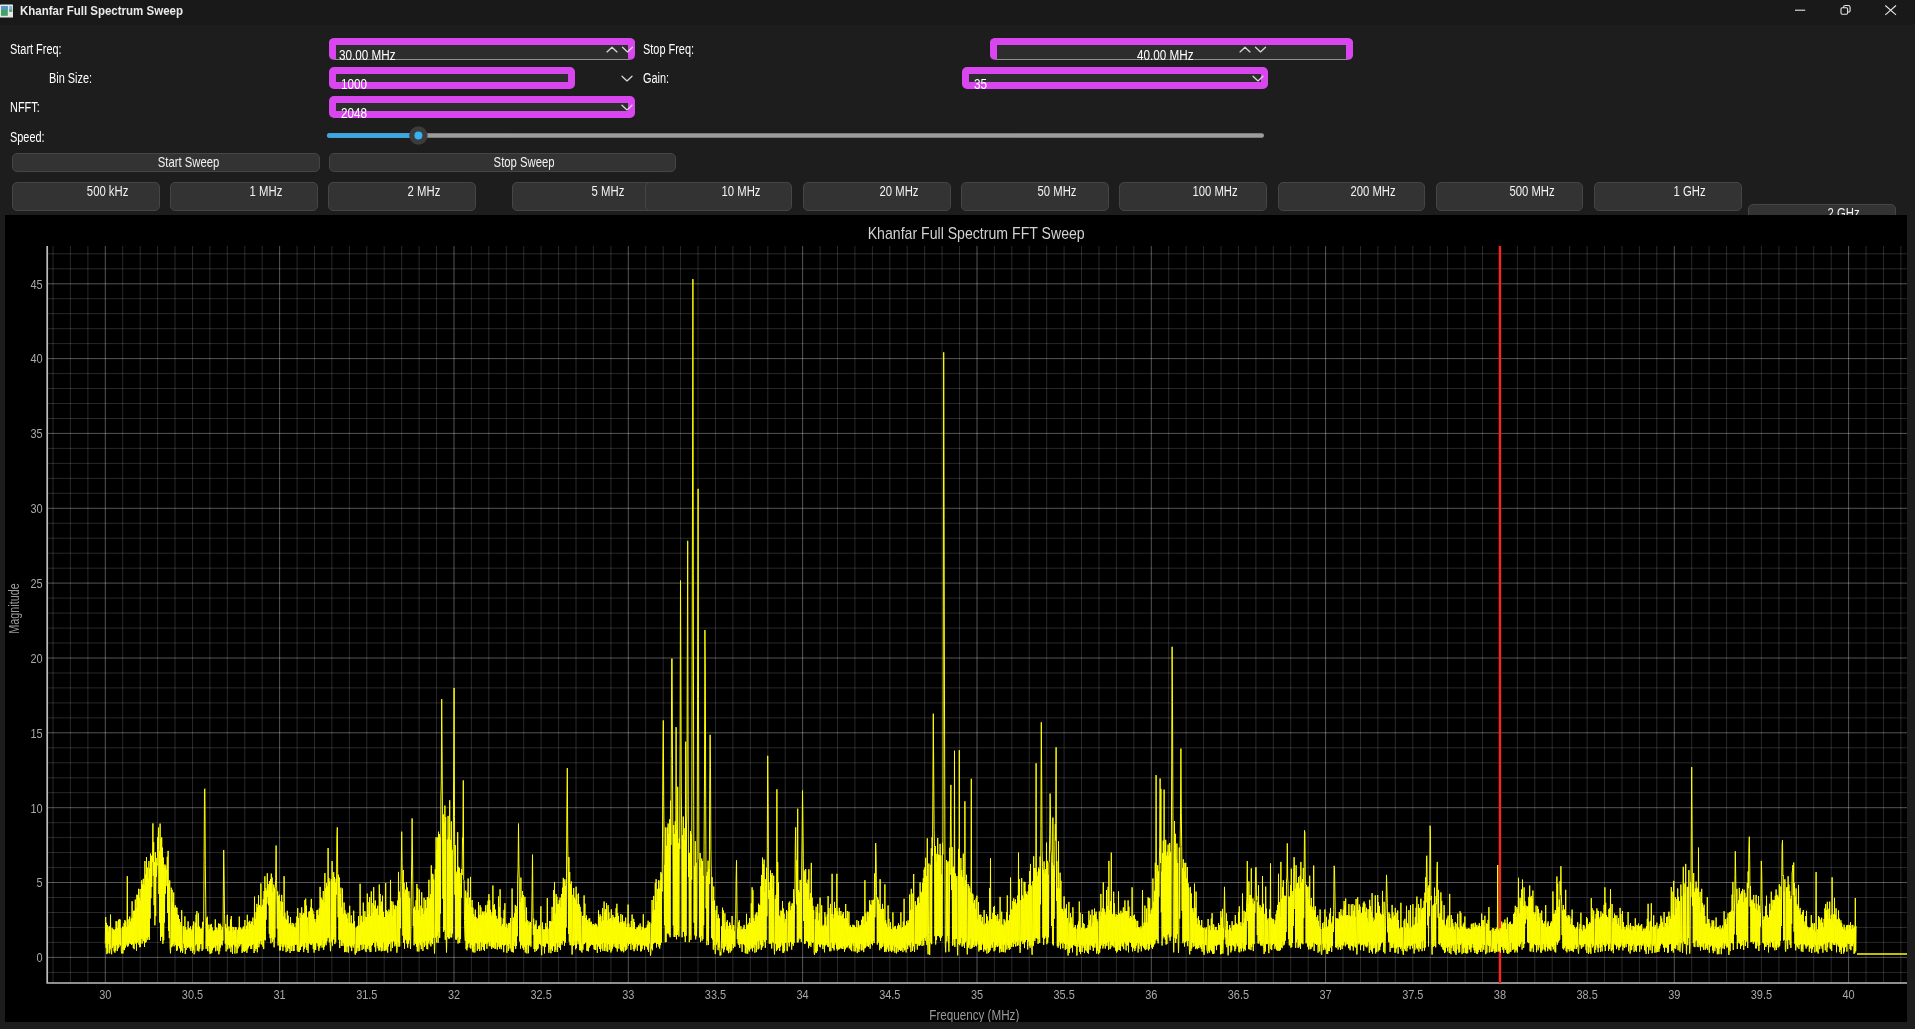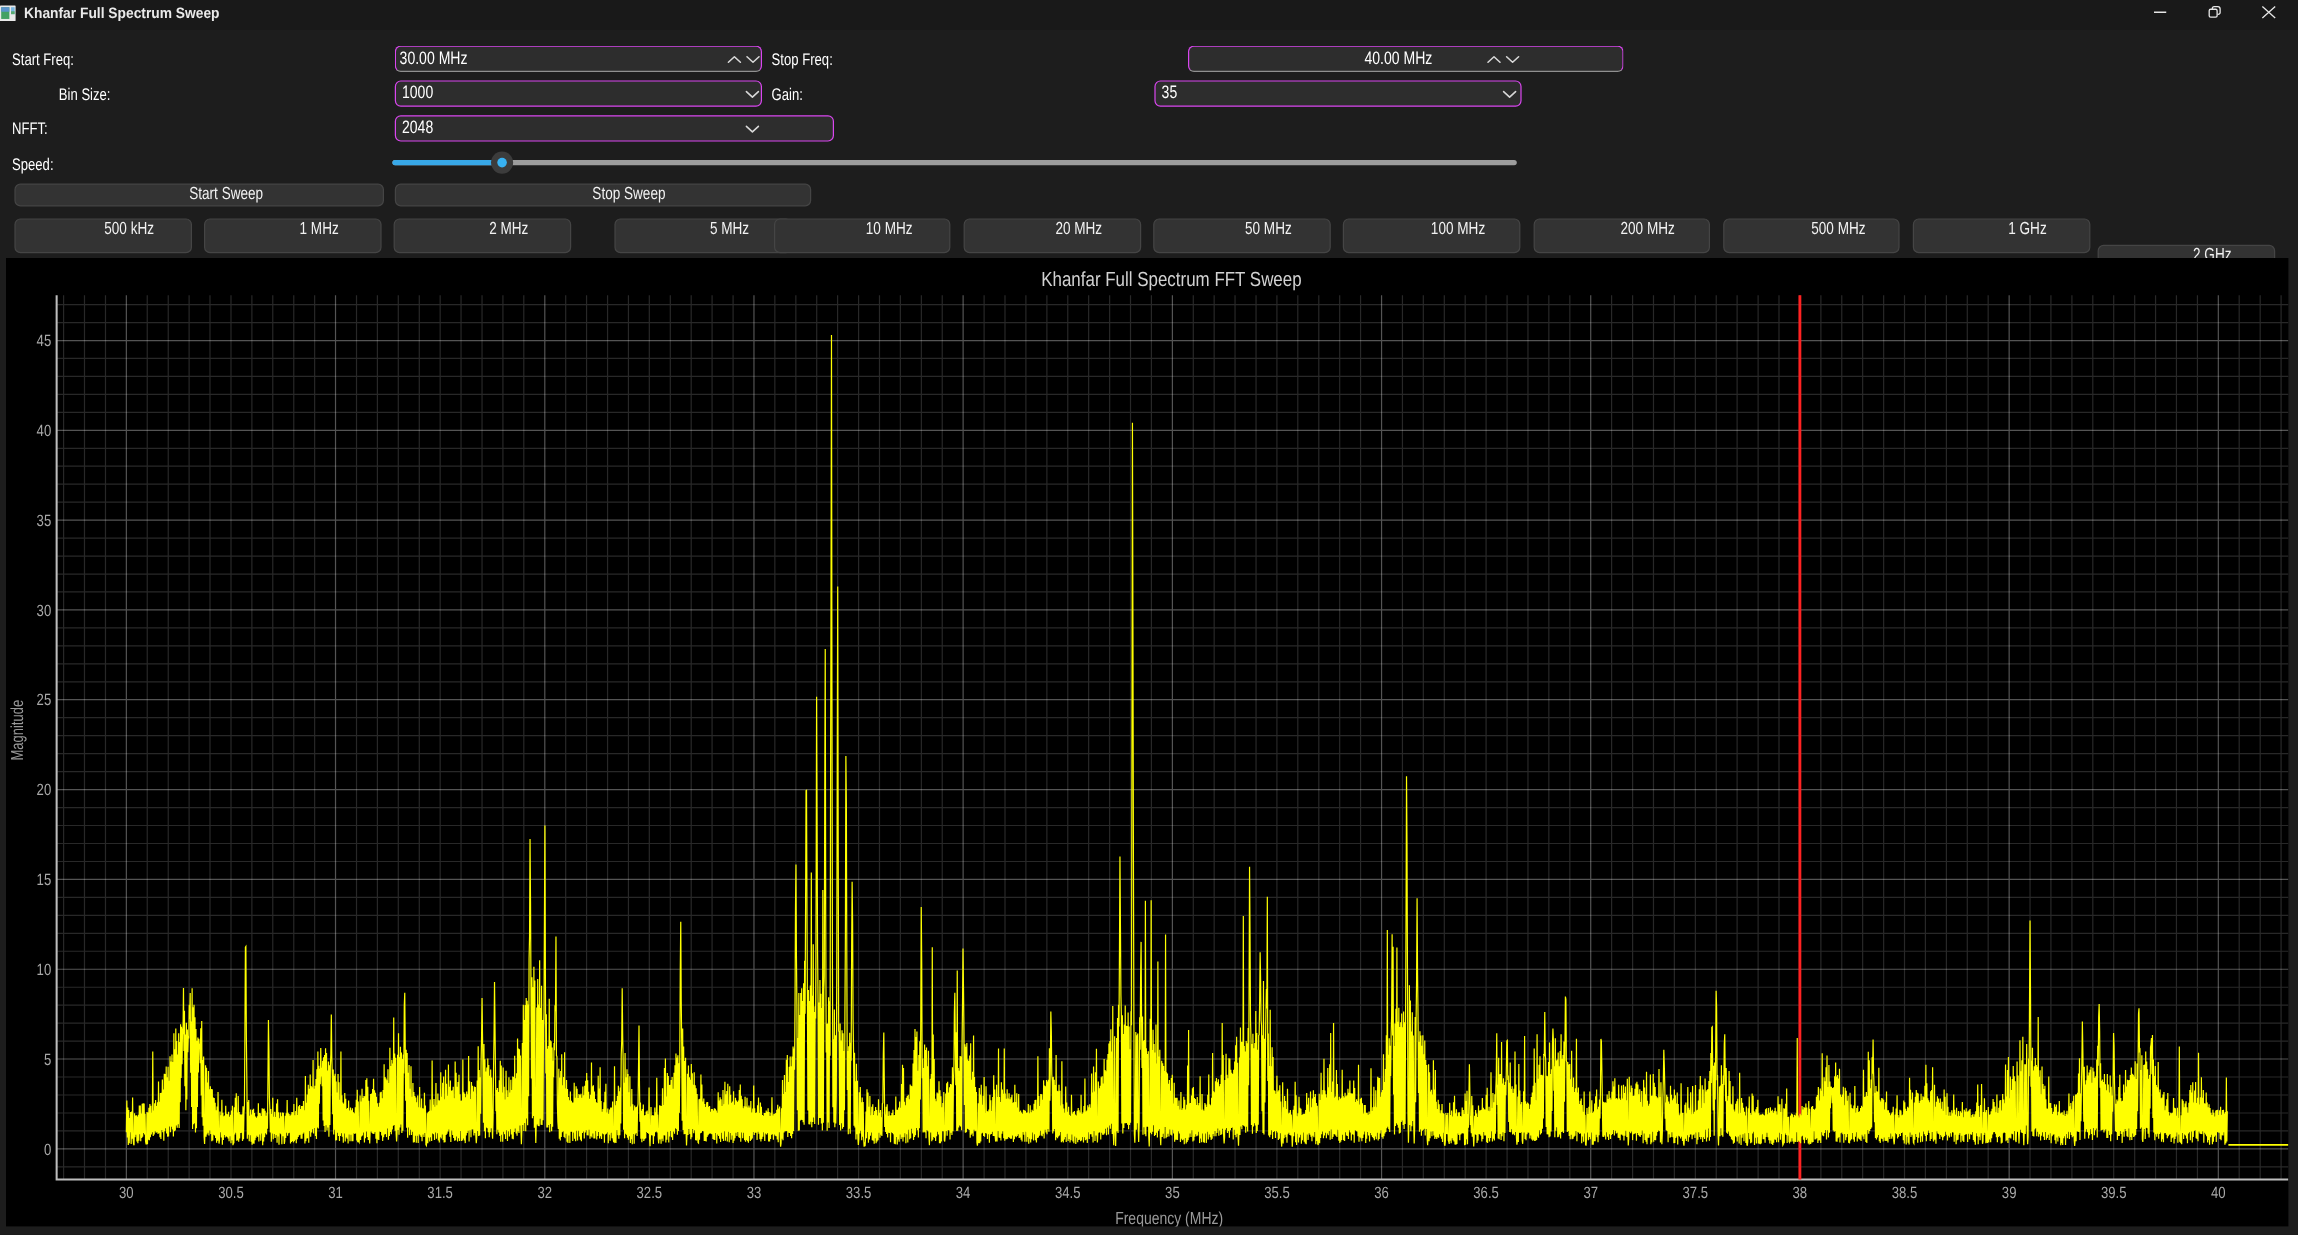--- a/index.html
+++ b/index.html
@@ -2,21 +2,21 @@
 <html><head><meta charset="utf-8"><style>
 * { margin:0; padding:0; box-sizing:border-box; }
 html,body { width:1915px; height:1029px; background:#1d1d1d; overflow:hidden;
   font-family:"Liberation Sans",sans-serif; }
 .tbar { position:absolute; left:0; top:0; width:1915px; height:25px; background:#191919; }
 .ttl { position:absolute; left:20px; top:4px; font-size:12.5px; color:#eaeaea;font-weight:bold; }
 .ttl span { display:inline-block; transform:scaleX(0.92); transform-origin:0 50%; white-space:nowrap; }
 .lab { position:absolute; color:#fff; font-size:14px; line-height:16px; }
 .lab span, .inp span { display:inline-block; transform:scaleX(0.78); transform-origin:0 50%; white-space:nowrap; }
 .btn span { display:inline-block; transform:scaleX(0.78); transform-origin:50% 50%; white-space:nowrap; }
-.inp { position:absolute; height:22px; background:#2d2d2d; border:1px solid #d946ef;
+.inp { position:absolute; height:22px; background:#2d2d2d; border:7px solid #d946ef;
   border-radius:5px; color:#fff; font-size:15px; line-height:19.5px; padding-left:5px; }
 .spin { border-bottom:1px solid #909090; padding-left:3px; }
 .btn { position:absolute; background:#333333; border:1px solid #454545; border-radius:5px;
   color:#f2f2f2; font-size:14.5px; text-align:center;padding-left:44px; }
 .big { top:153px; height:19px; line-height:17px; }
 .pre { top:182px; height:29px; width:147.6px; line-height:17px; }
 .chev { position:absolute; }
 svg text { font-family:"Liberation Sans",sans-serif; }
 </style></head>
 <body>
@@ -40,23 +40,23 @@
 
 <div class="lab" style="left:10px;top:41px;"><span>Start Freq:</span></div>
 <div class="lab" style="left:643px;top:41px;"><span>Stop Freq:</span></div>
 <div class="lab" style="left:10px;top:70px;padding-left:39px;"><span>Bin Size:</span></div>
 <div class="lab" style="left:643px;top:70px;"><span>Gain:</span></div>
 <div class="lab" style="left:10px;top:99px;"><span>NFFT:</span></div>
 <div class="lab" style="left:10px;top:128.5px;"><span>Speed:</span></div>
 
 <div class="inp spin" style="left:329px;top:38px;width:306px;"><span>30.00 MHz</span></div>
 <div class="inp spin" style="left:990px;top:38px;width:363px;text-align:center;"><span>40.00 MHz</span></div>
-<div class="inp" style="left:329px;top:67px;width:306px;"><span>1000</span></div>
+<div class="inp" style="left:329px;top:67px;width:246px;"><span>1000</span></div>
 <div class="inp" style="left:962px;top:67px;width:306px;"><span>35</span></div>
-<div class="inp" style="left:329px;top:96px;width:366px;"><span>2048</span></div>
+<div class="inp" style="left:329px;top:96px;width:306px;"><span>2048</span></div>
 
 <svg class="chev" style="left:596px;top:38px" width="680px" height="22" viewBox="0 0 680 22">
  <g stroke="#d8d8d8" stroke-width="1.3" fill="none" stroke-linecap="round" stroke-linejoin="round">
   <path d="M11 13.9l5-4.6 5 4.6"></path>
   <path d="M26.5 9.3l5 4.6 5-4.6"></path>
   <path d="M644 13.9l5-4.6 5 4.6"></path>
   <path d="M659.5 9.3l5 4.6 5-4.6"></path>
  </g>
 </svg>
 <svg class="chev" style="left:616px;top:67px" width="660" height="51" viewBox="0 0 660 51">

